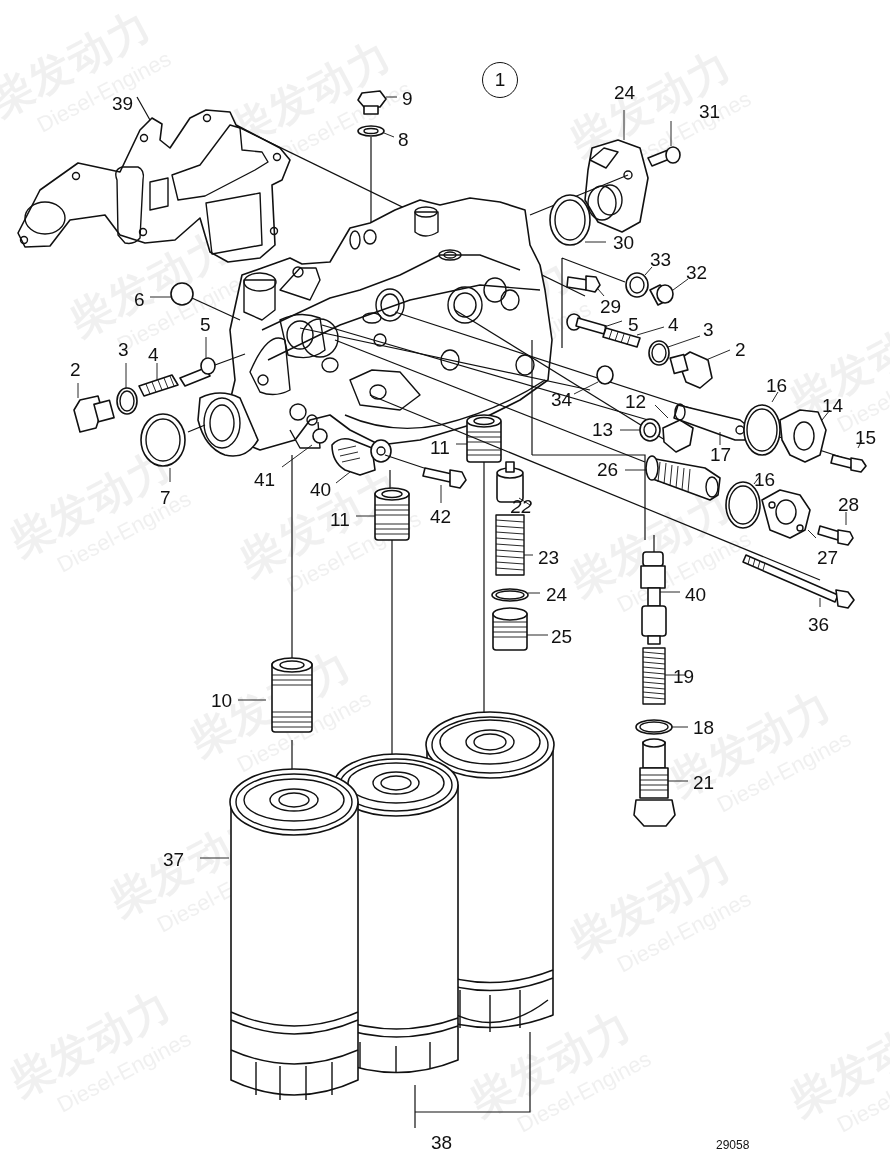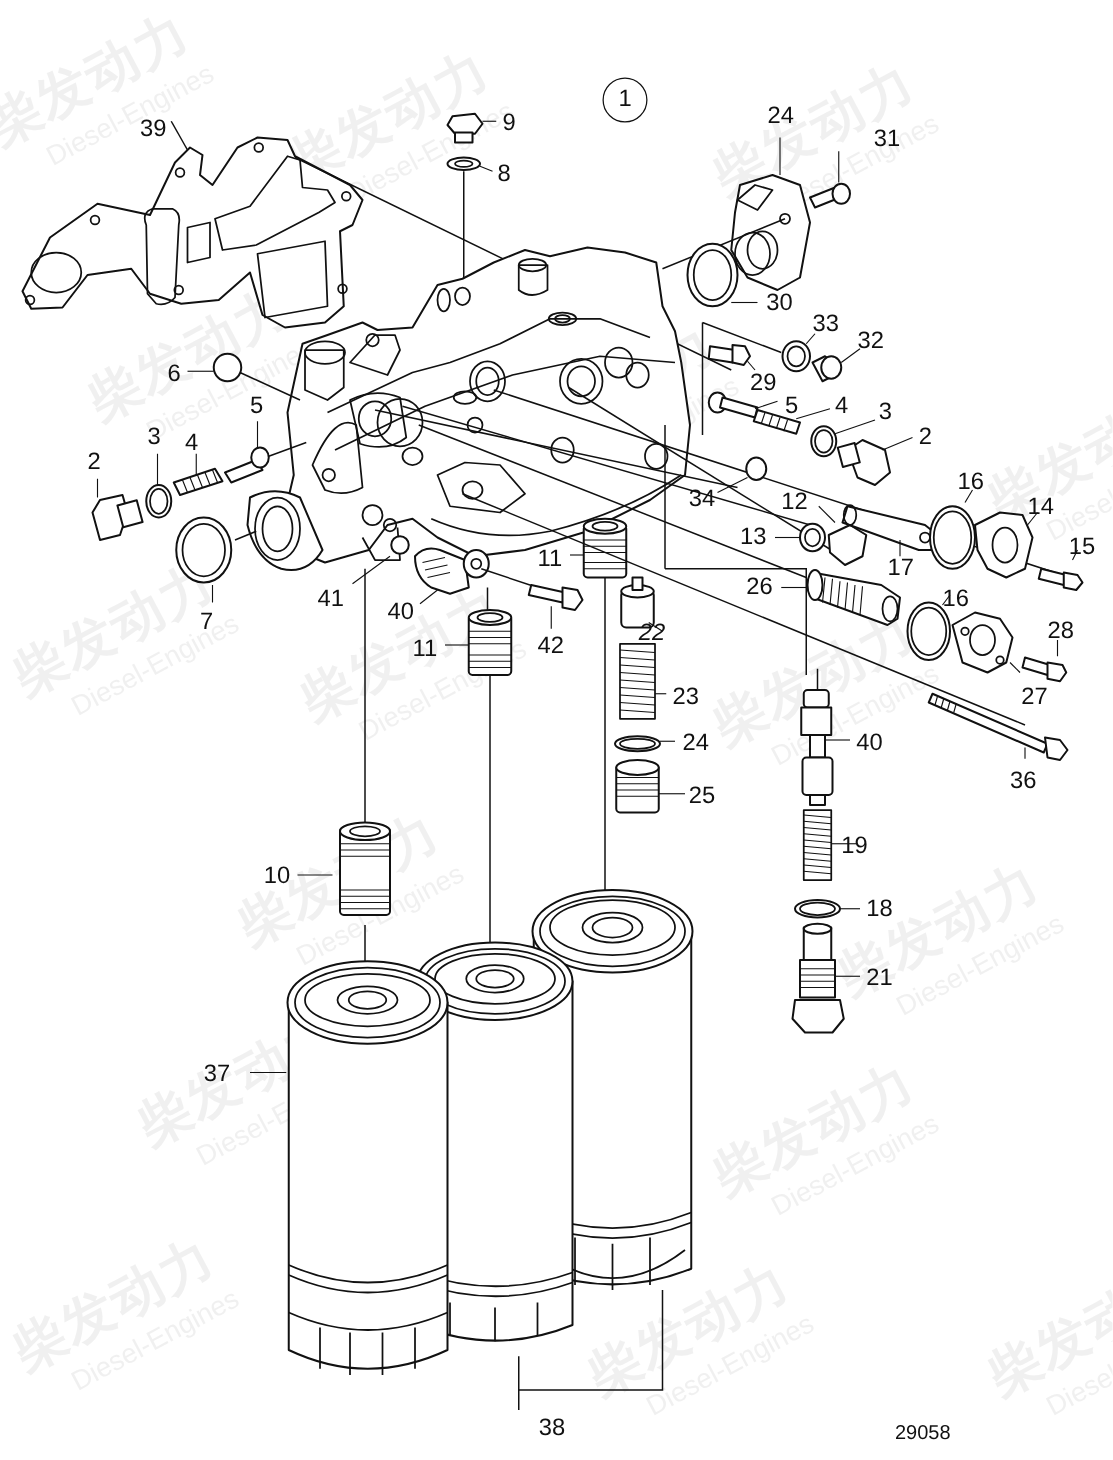--- a/index.html
+++ b/index.html
@@ -4,21 +4,21 @@
 <style>
   html, body { margin: 0; padding: 0; background: #ffffff; }
   body { width: 890px; height: 1168px; position: relative; overflow: hidden;
          font-family: "Liberation Sans", "DejaVu Sans", sans-serif; }
   #canvas { position: absolute; left: 0; top: 0; width: 890px; height: 1168px; }
   .wm { position: absolute; color: rgba(200,200,200,0.28); font-weight: bold; white-space: nowrap;
         transform: rotate(-28deg); transform-origin: left top; pointer-events: none; }
   .wm .cn { font-size: 42px; display: block; letter-spacing: 2px; }
   .wm .en { font-size: 22px; display: block; margin-left: 30px; font-weight: normal; }
   .label { position: absolute; font-size: 19px; color: #111; line-height: 1; }
-  .diagram-id { position: absolute; font-size: 16px; color: #111; }
+  .diagram-id { position: absolute; font-size: 12px; color: #111; }
   .circle-label { position: absolute; width: 36px; height: 36px; border: 1.5px solid #111; border-radius: 50%;
                   display: flex; align-items: center; justify-content: center; font-size: 19px; color: #111; box-sizing: border-box; }
   svg { position: absolute; left: 0; top: 0; }
   svg .p { fill: #fff; stroke: #111; stroke-width: 1.6; stroke-linejoin: round; }
   svg .pn { fill: none; stroke: #111; stroke-width: 1.4; stroke-linejoin: round; }
   svg .ln { fill: none; stroke: #111; stroke-width: 1.2; }
   svg .thin { fill: none; stroke: #111; stroke-width: 0.9; }
 </style>
 </head>
 <body>

